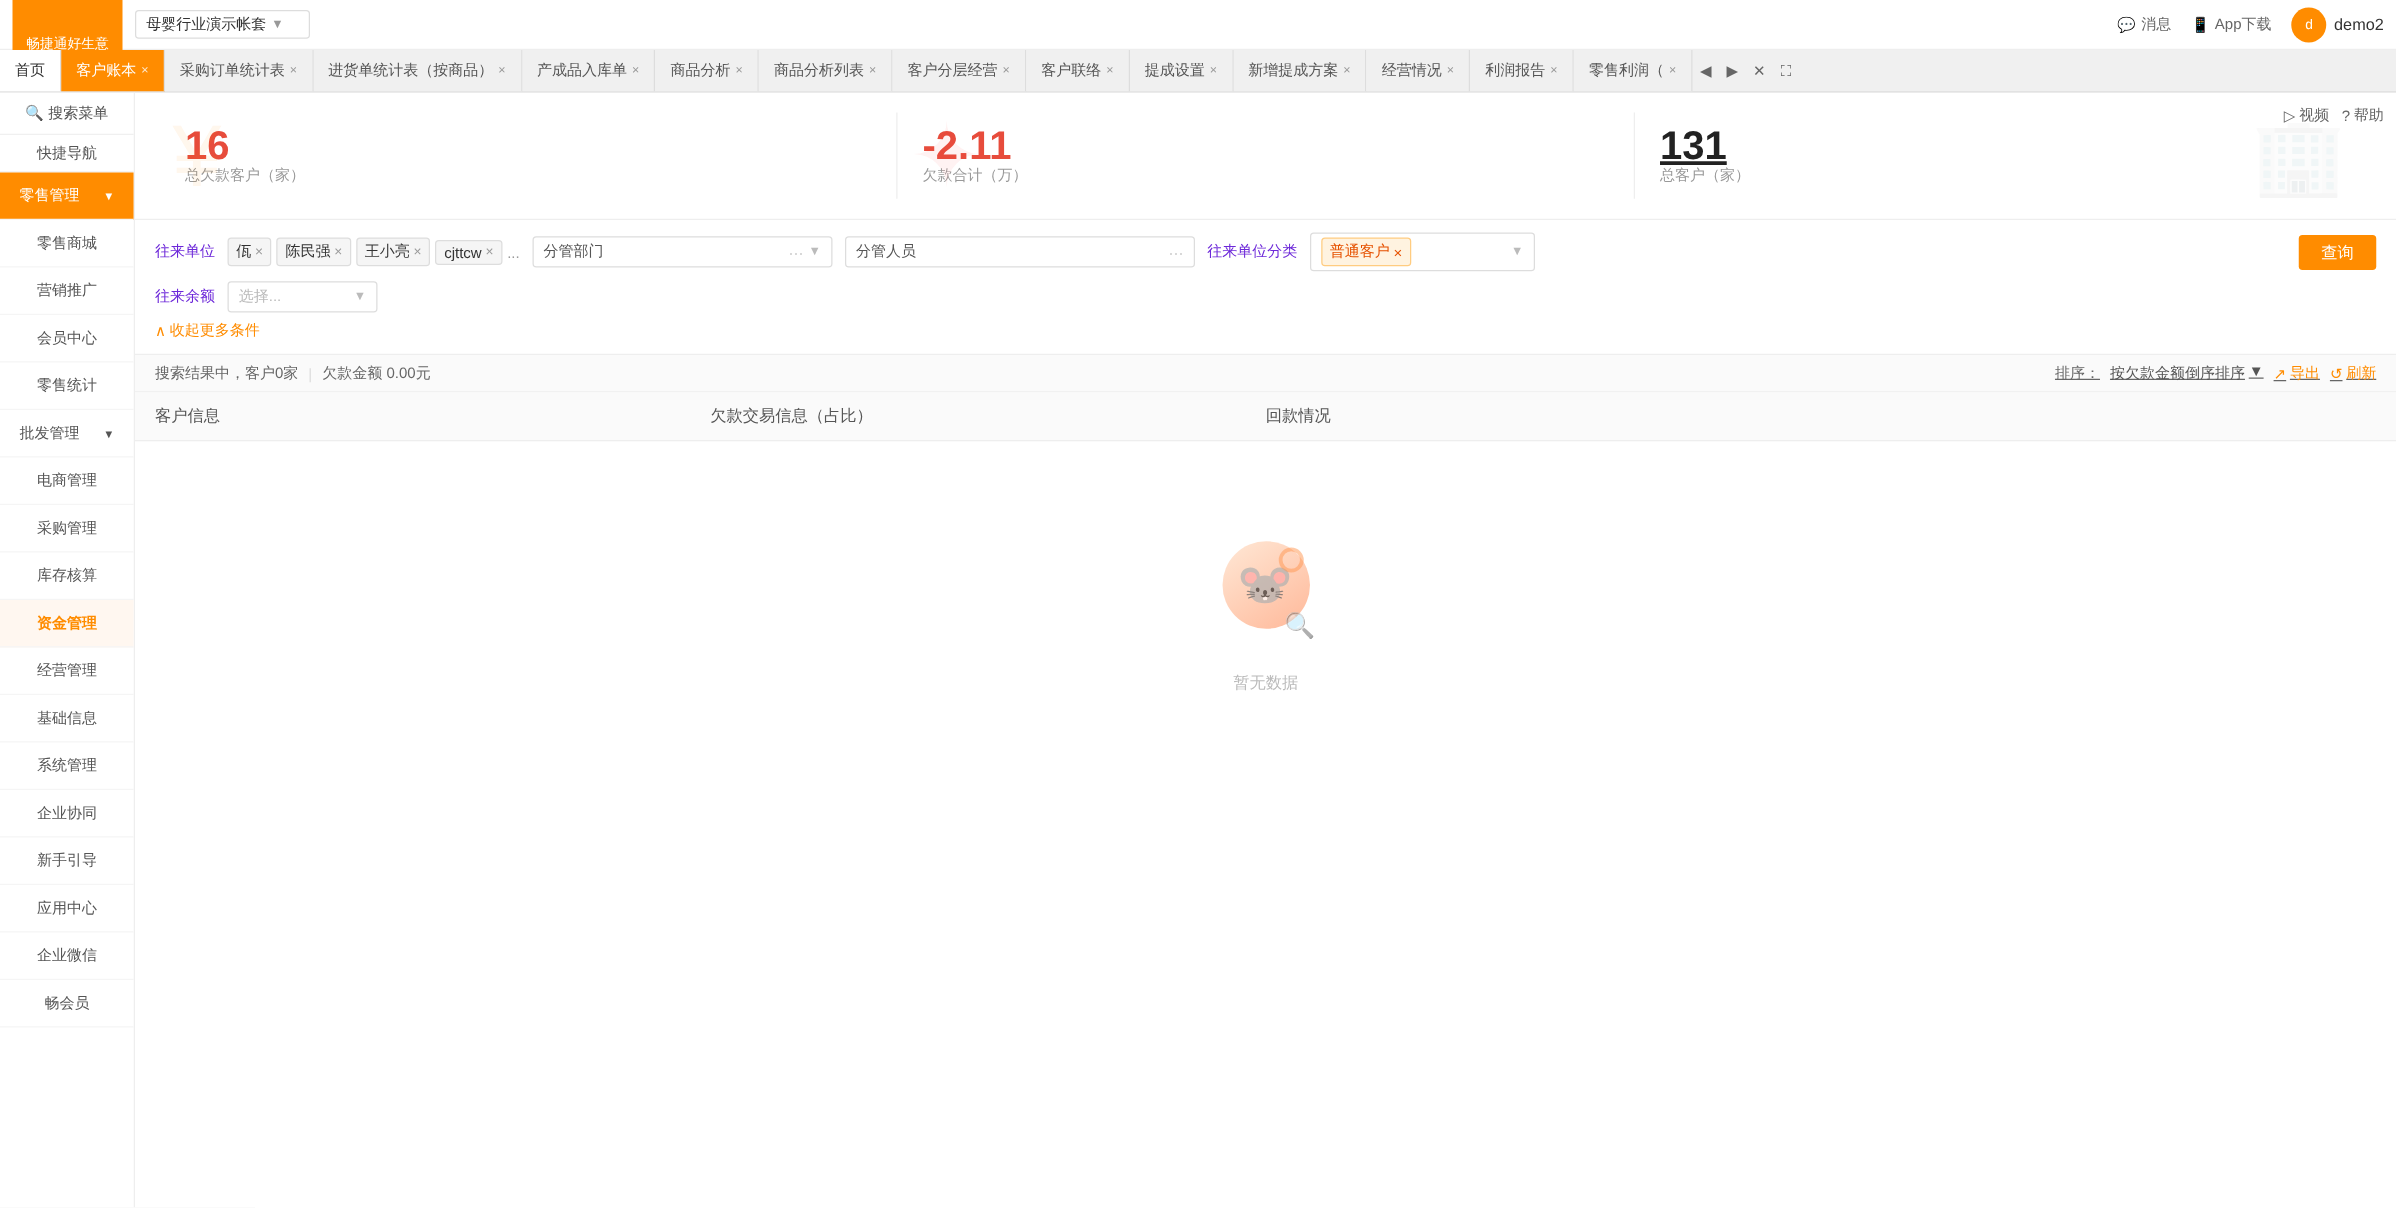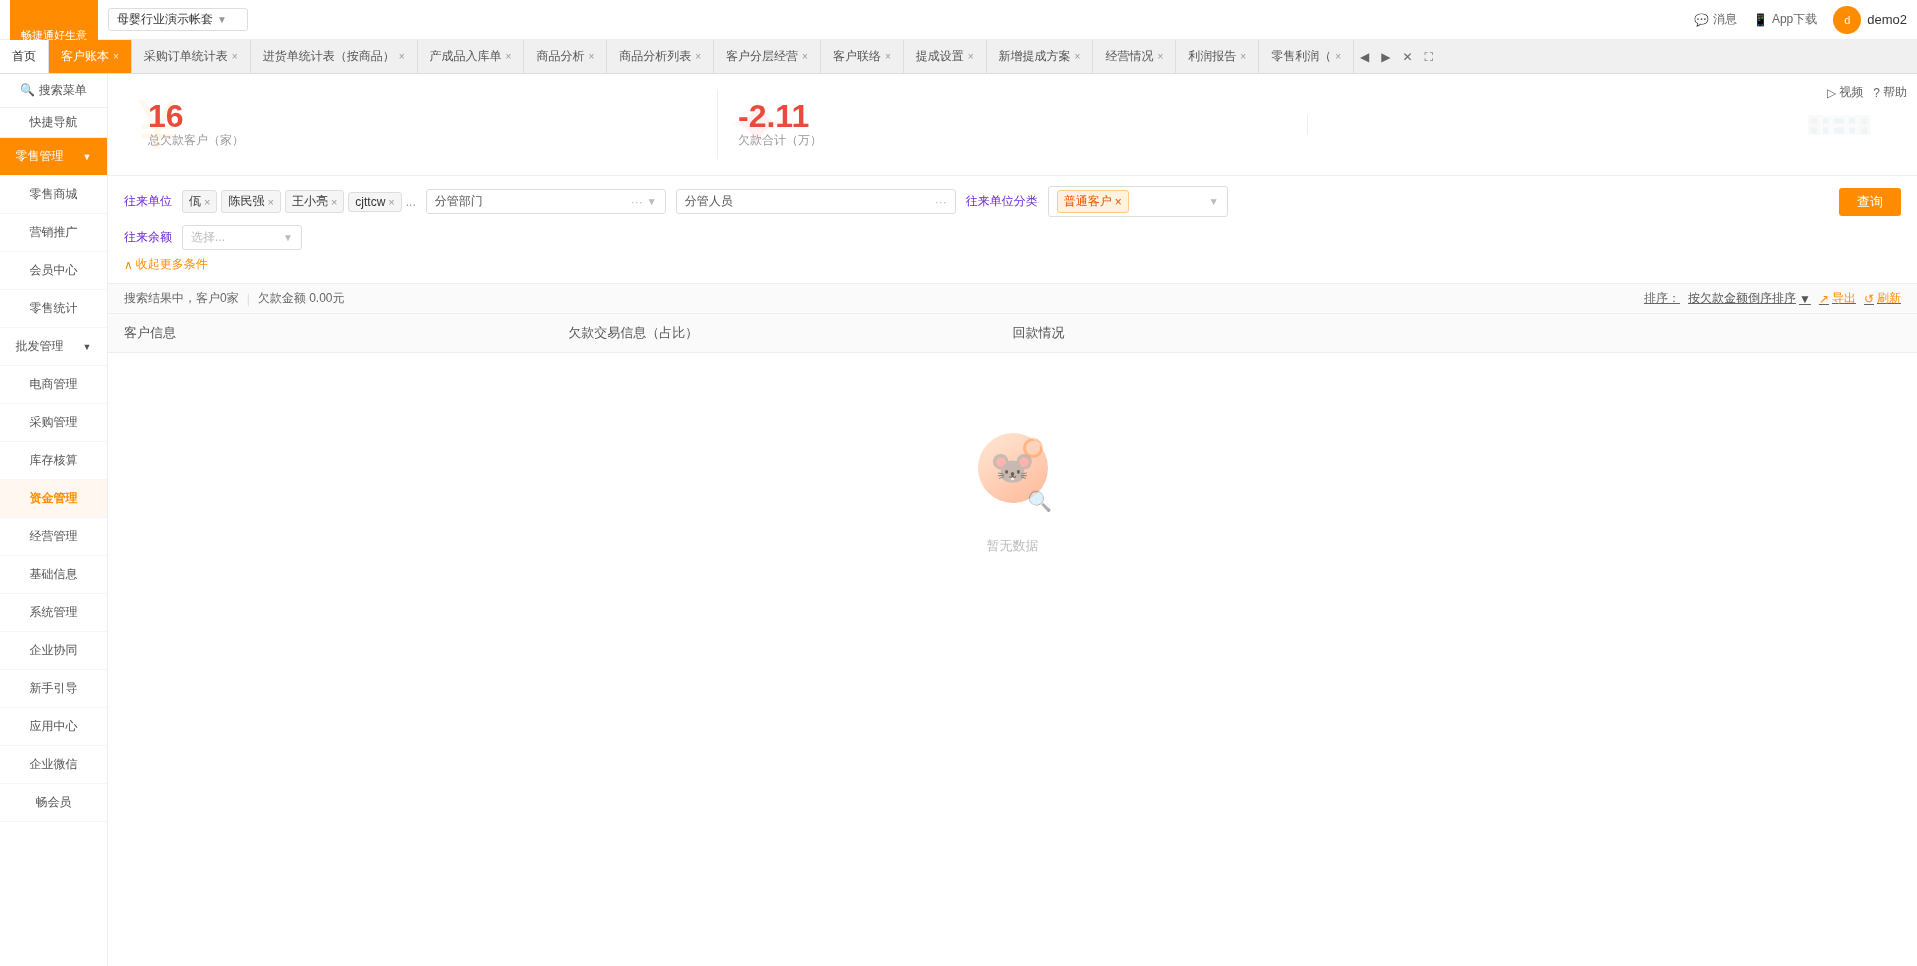--- a/index.html
+++ b/index.html
@@ -123,21 +123,21 @@
       display: flex; align-items: center; gap: 4px;
     }
 
     
     .result-bar {
       display: flex; align-items: center; padding: 6px 16px;
       background: #fafafa; border-bottom: 1px solid #eee;
       font-size: 12px; color: #666; flex-shrink: 0;
     }
     .result-bar .sort-area { margin-left: auto; display: flex; align-items: center; gap: 8px; text-decoration: underline; }
-    .sort-select { font-size: 12px; color: #555; cursor: pointer; display: flex; align-items: center; gap: 3px; }
+    .sort-select { font-size: 12px; color: #555; cursor: pointer; display: flex; gap: 3px; }
     .action-btn { display: flex; align-items: center; gap: 3px; font-size: 12px; color: #ff8c00; cursor: pointer; }
 
     
     .table-container { flex: 1; overflow-y: auto; background: #fff; }
     .table-header {
       display: grid; grid-template-columns: 2fr 2fr 2fr 2fr;
       padding: 10px 16px; border-bottom: 1px solid #eee;
       background: #fafafa; font-size: 13px; color: #555; font-weight: 500;
     }
     .table-body { display: flex; flex-direction: column; }
@@ -327,20 +327,24 @@
       <div class="stat-block-wrap" style="position:relative; overflow:hidden; border-left:1px solid #eee;">
         <div style="position:absolute; left:10px; top:50%; transform:translateY(-50%); opacity:0.07; font-size:70px; color:#ff4444;">✦</div>
         <div>
           <div class="stat-number negative">-2.11</div>
           <div class="stat-label">欠款合计（万）</div>
         </div>
       </div>
 
       <div class="stat-block-wrap" style="position:relative; overflow:hidden; border-left:1px solid #eee;">
         <div style="position:absolute; right:20px; top:50%; transform:translateY(-50%); opacity:0.1; font-size:60px; color:#99ccff;">🏢</div>
+        <div>
+          <div class="stat-number dark">131</div>
+          <div class="stat-label">总客户（家）</div>
+        </div>
       </div>
 
       <div class="help-row">
         <div class="help-btn">
           <span>▷</span>
           <span>视频</span>
         </div>
         <div class="help-btn">
           <span>?</span>
           <span>帮助</span>

